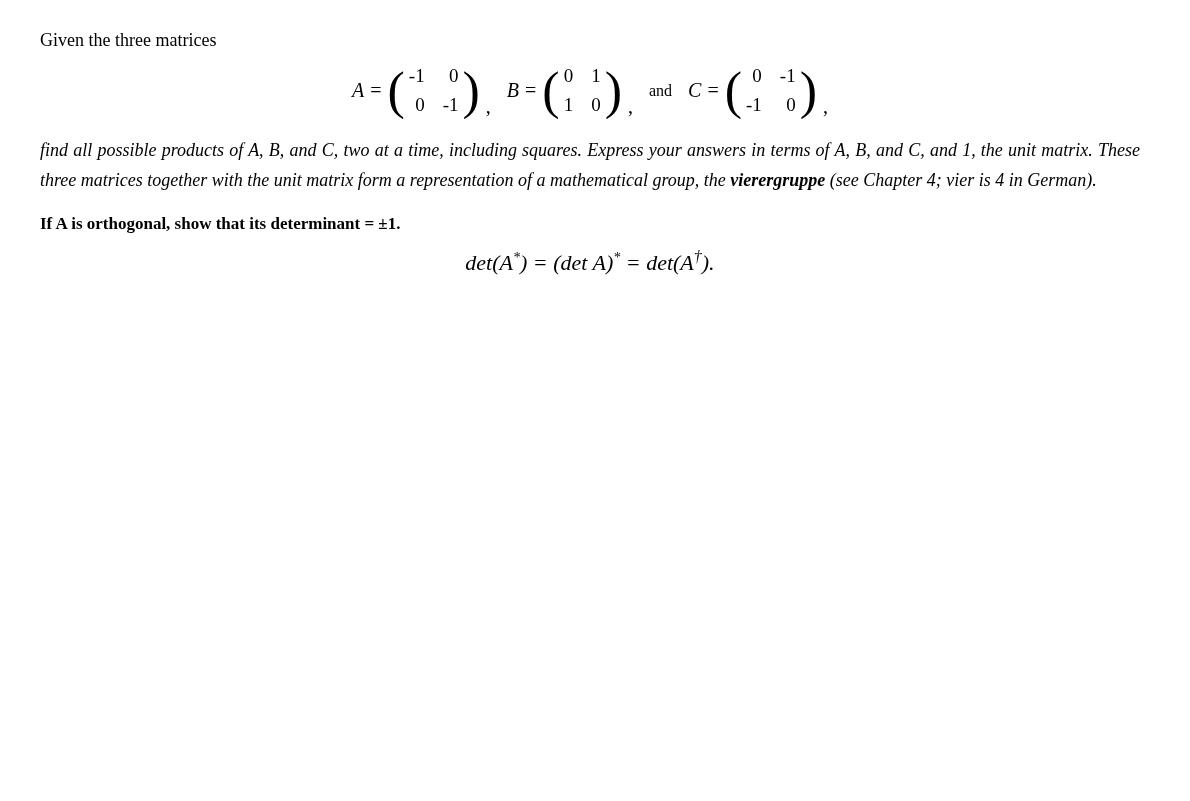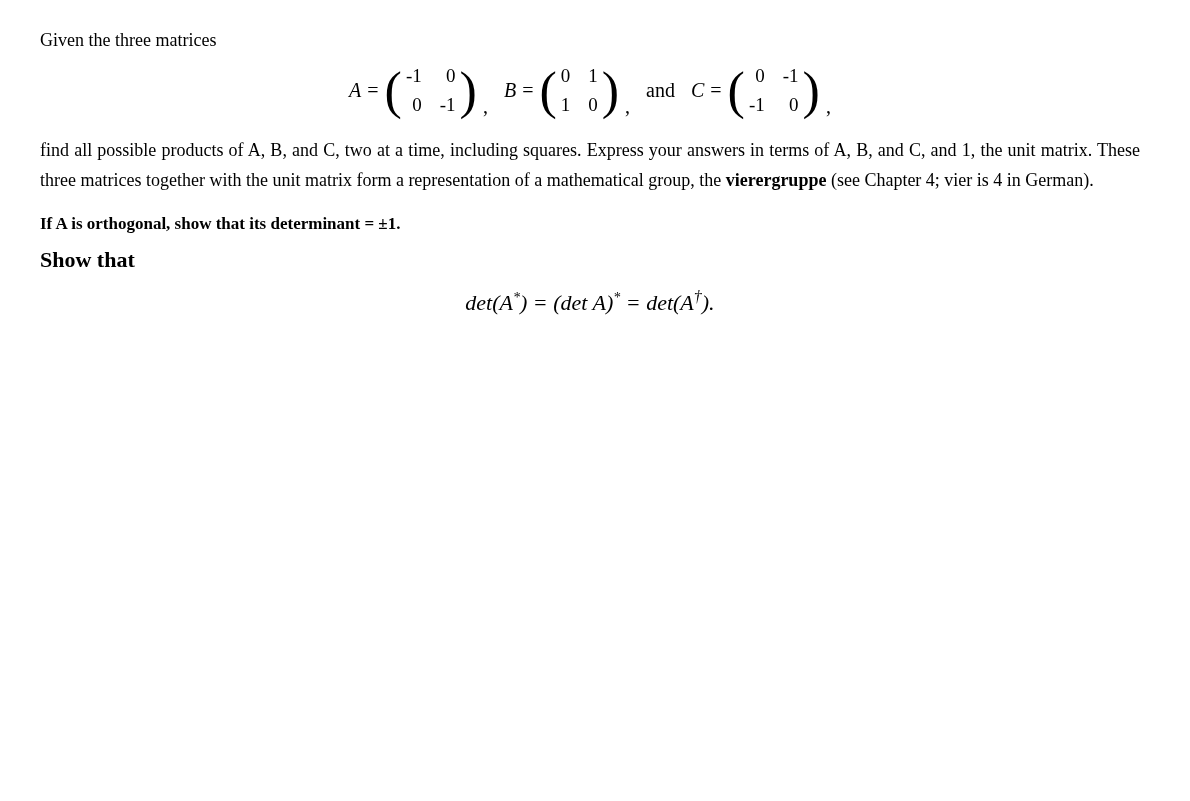--- a/index.html
+++ b/index.html
@@ -83,29 +83,30 @@
       line-height: 1.4;
     }
 
     .comma {
       font-size: 20px;
       align-self: flex-end;
       padding-bottom: 2px;
     }
 
     .and-word {
-      font-size: 20px;
+      font-size: 16px;
       font-style: normal;
     }
 
     .body-text {
       font-size: 18px;
       line-height: 1.65;
       text-align: justify;
       margin-bottom: 16px;
+      font-style: italic;
     }
 
     .bold-word {
       font-weight: bold;
     }
 
     .section-heading {
       font-size: 17px;
       font-weight: bold;
       margin-bottom: 12px;
@@ -221,23 +222,20 @@
     Express your answers in terms of A, B, and C, and 1, the unit matrix. These three
     matrices together with the unit matrix form a representation of a mathematical
     group, the <span class="bold-word">vierergruppe</span> (see Chapter 4; vier is 4 in German).
   </div>
 
   <div class="section-heading">
     <span>If A is orthogonal, show that its determinant = ±1.</span>
   </div>
 
 
-  <div class="show-that-heading">
-    <span>Show that</span>
-  </div>
 
   <div class="formula-center">
     <span class="math-formula">
       det(<span class="italic">A</span><span class="superstar">*</span>) = (det <span class="italic">A</span>)<span class="superstar">*</span> = det(<span class="italic">A</span><span class="dagger">†</span>).
     </span>
   </div>
 
 </div>
 
 </body></html>

